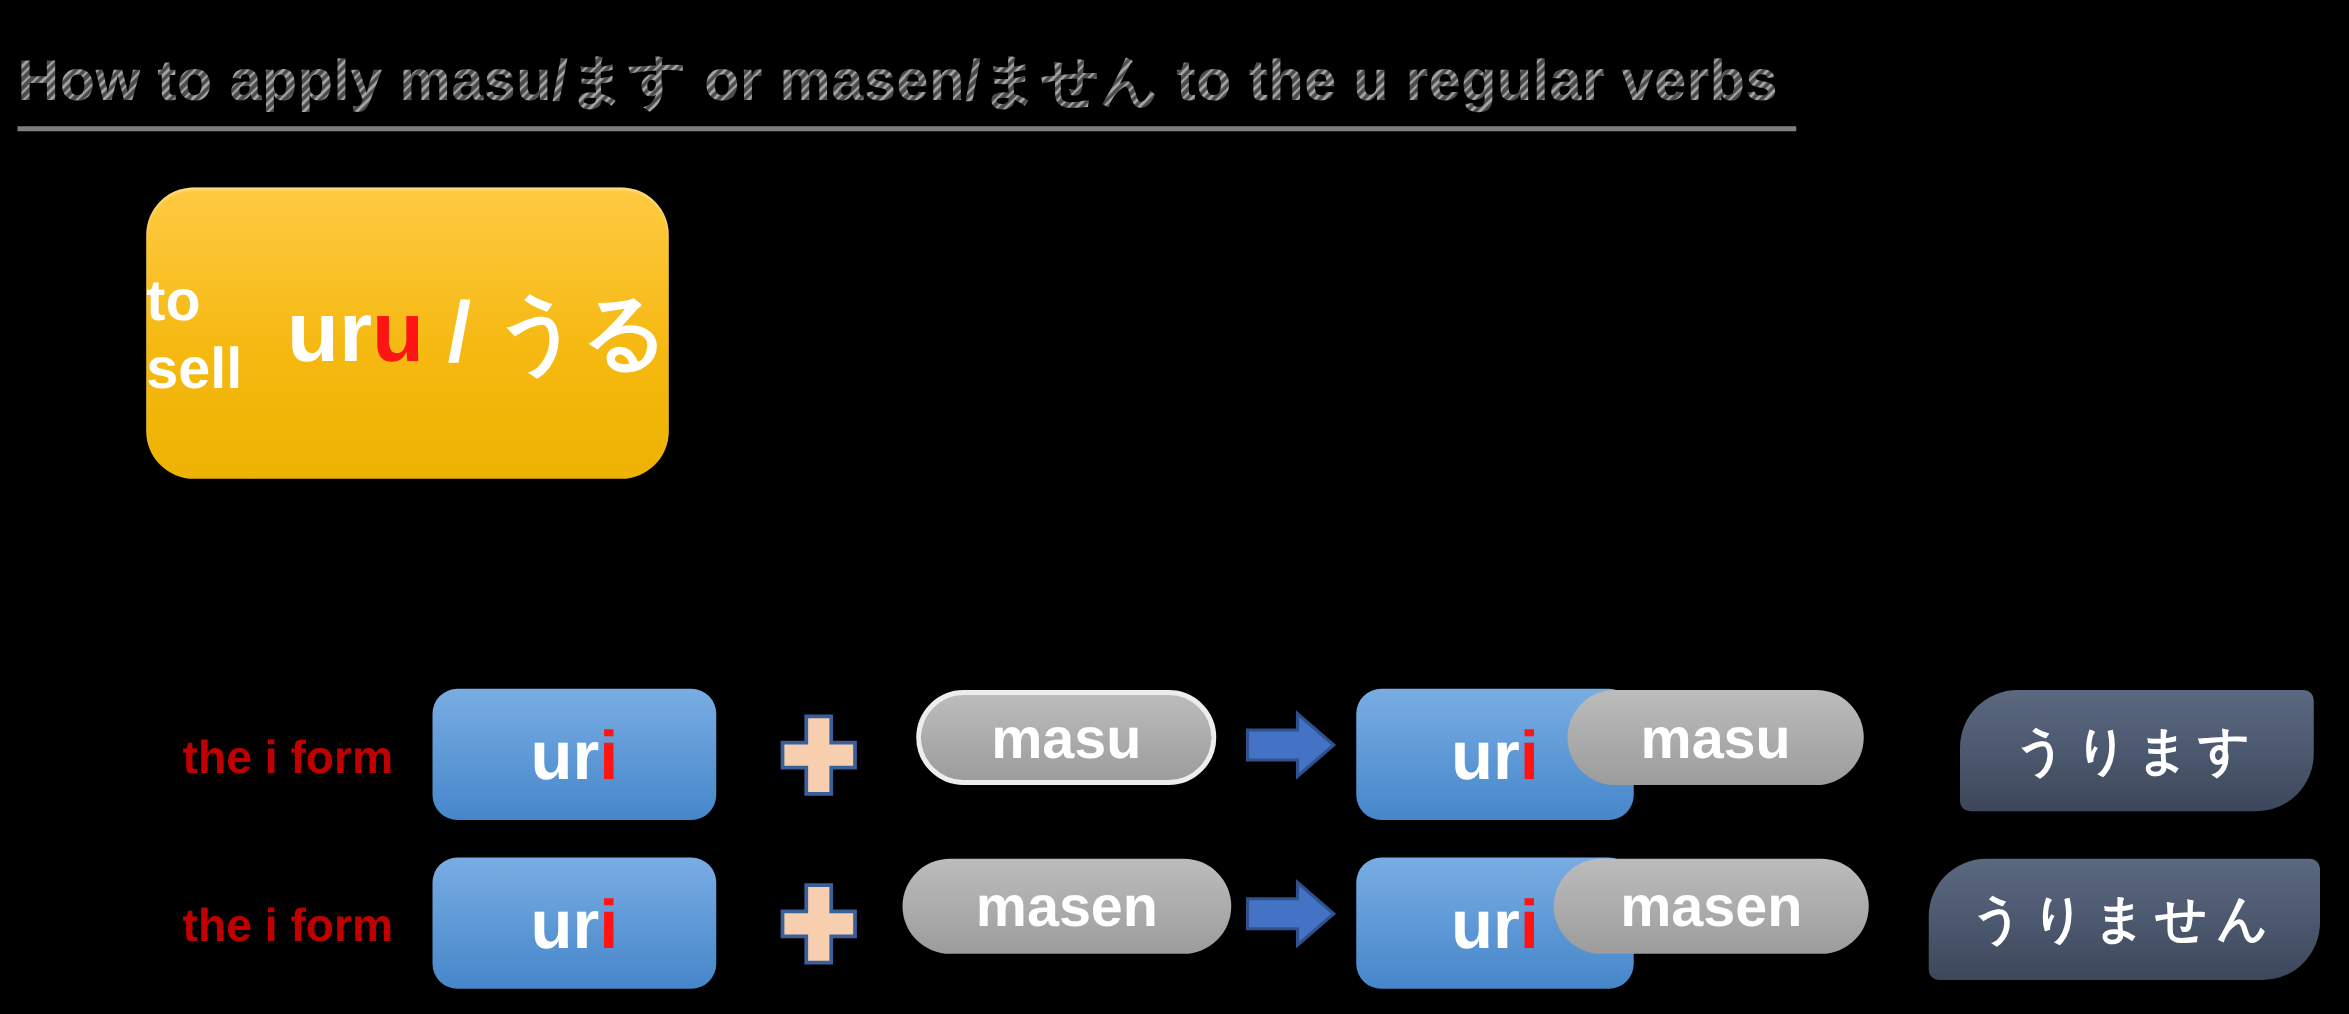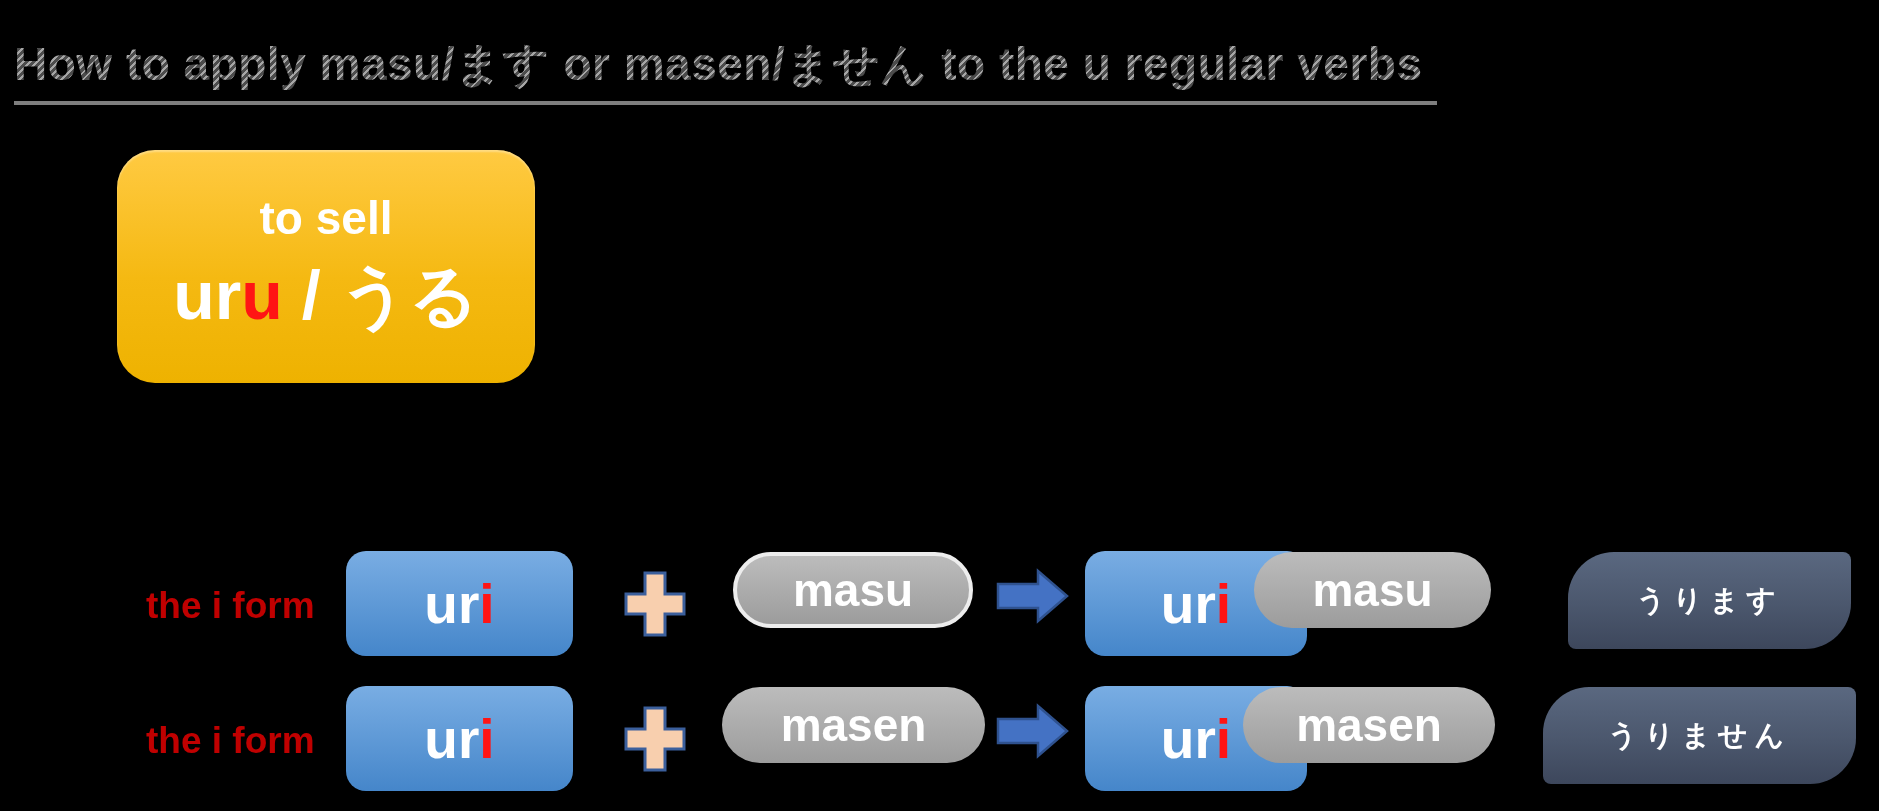--- a/index.html
+++ b/index.html
@@ -18,21 +18,21 @@
     .title-text{
       background:repeating-linear-gradient(135deg,#a6a6a6 0 2px,#4c4c4c 2px 5px);
       -webkit-background-clip:text;background-clip:text;
       -webkit-text-fill-color:transparent;
     }
   }
   
   .verb-card{
     position:absolute;left:117px;top:150px;width:418px;height:233px;
     border-radius:38px;background:linear-gradient(180deg,#ffca42 0%,#f5b912 55%,#eeb200 100%);
-    display:flex;flex-direction:column;align-items:center;justify-content:center;gap:6px;
+    display:flex;flex-direction:row;align-items:center;justify-content:center;gap:6px;
     box-shadow:inset 0 2px 2px rgba(255,255,255,.35);
   }
   .verb-meaning{font-size:46px;font-weight:bold;color:#fff;}
   .verb-romaji{font-size:68px;font-weight:bold;color:#fff;}
   .red{color:#ff1414;}
   .pre{white-space:pre;}
   
   .row-label{
     position:absolute;left:146px;width:200px;font-size:37px;font-weight:bold;color:#c00000;
   }
@@ -48,21 +48,21 @@
     background:linear-gradient(180deg,#bcbcbc 0%,#9c9c9c 100%);
     display:flex;align-items:center;justify-content:center;
     color:#fff;font-size:46px;font-weight:bold;z-index:2;box-sizing:border-box;
   }
   .gray-pill.bordered{border:4px solid #ededed;}
   .plus-icon,.arrow-icon{position:absolute;z-index:1;}
   .kana-box{
     position:absolute;height:97px;border-radius:46px 8px 46px 8px;
     background:linear-gradient(180deg,#5a6880 0%,#4b576d 55%,#3d475c 100%);
     display:flex;align-items:center;justify-content:center;
-    color:#fff;font-size:29px;font-weight:bold;letter-spacing:7px;
+    color:#fff;font-size:41px;font-weight:bold;letter-spacing:7px;
   }
 </style>
 </head>
 <body>
 
 <div class="slide">
 
   <div class="title-wrap">
     <span class="title-text">How to apply masu/ます or masen/ません to the u regular verbs</span>
   </div>

